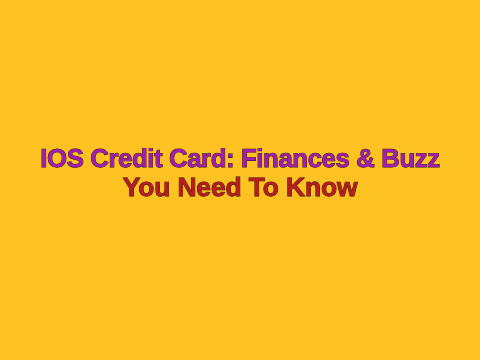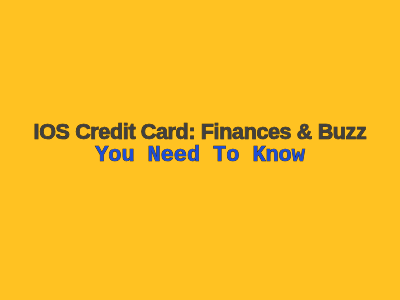--- a/index.html
+++ b/index.html
@@ -61,19 +61,19 @@
     letter-spacing: -0.1px;
   }
 </style>
 </head>
 <body>
 
 <div id="banner" style="background: rgb(255, 194, 34);">
 
   <div id="headline-block">
 
-    <span class="headline-line line-1" style="color: #404040; -webkit-text-stroke: 0.7px rgb(26, 20, 16);">IOS Credit Card: Finances &amp; Buzz</span>
+    <span class="headline-line line-1" style="color: #a21caf; -webkit-text-stroke: 0.7px rgb(26, 20, 16);">IOS Credit Card: Finances &amp; Buzz</span>
 
-    <span class="headline-line line-2" style="color: #1d4ed8; font-family: Liberation Mono, monospace; -webkit-text-stroke: 0.7px rgb(26, 20, 16);">You Need To Know</span>
+    <span class="headline-line line-2" style="color: #b91c1c; -webkit-text-stroke: 0.7px rgb(26, 20, 16);">You Need To Know</span>
 
   </div>
 
 </div>
 
 </body></html>

